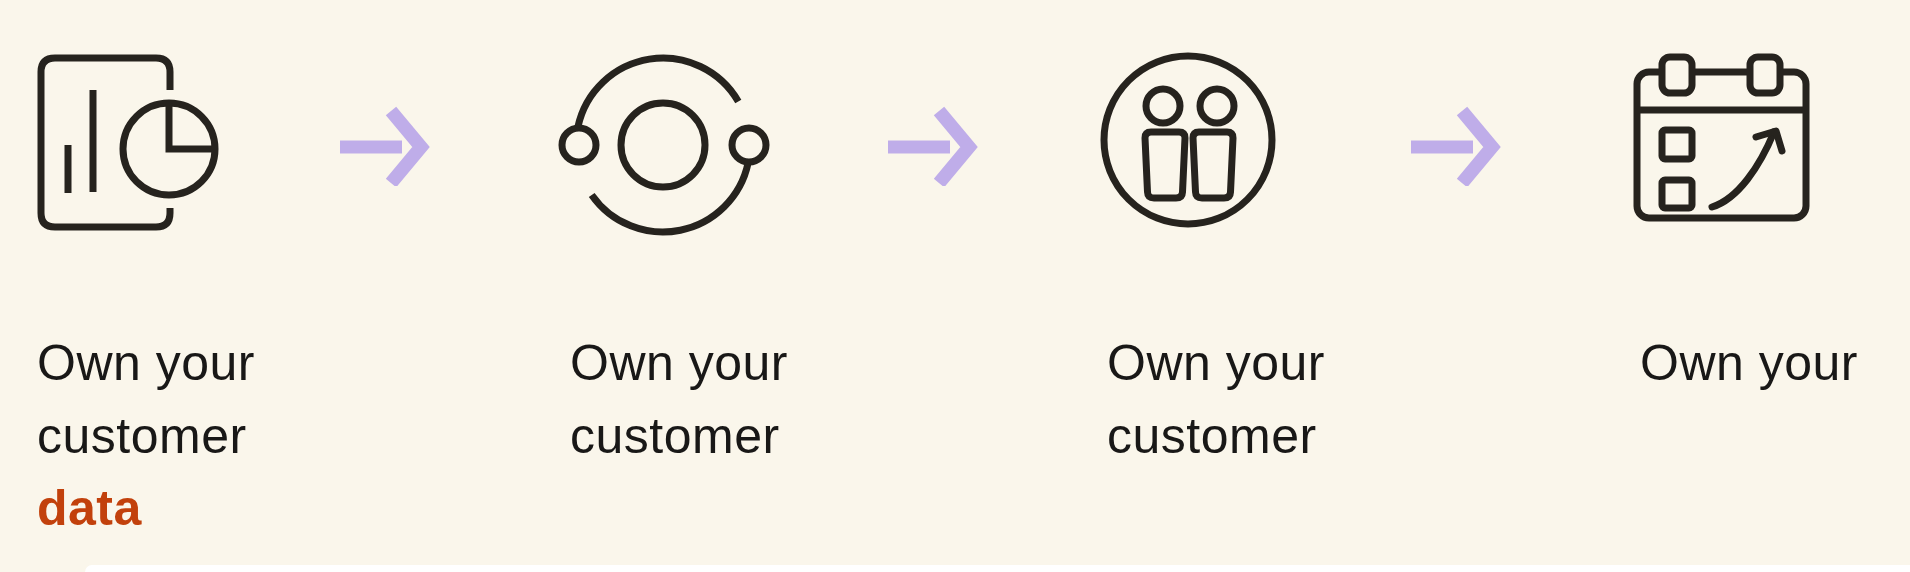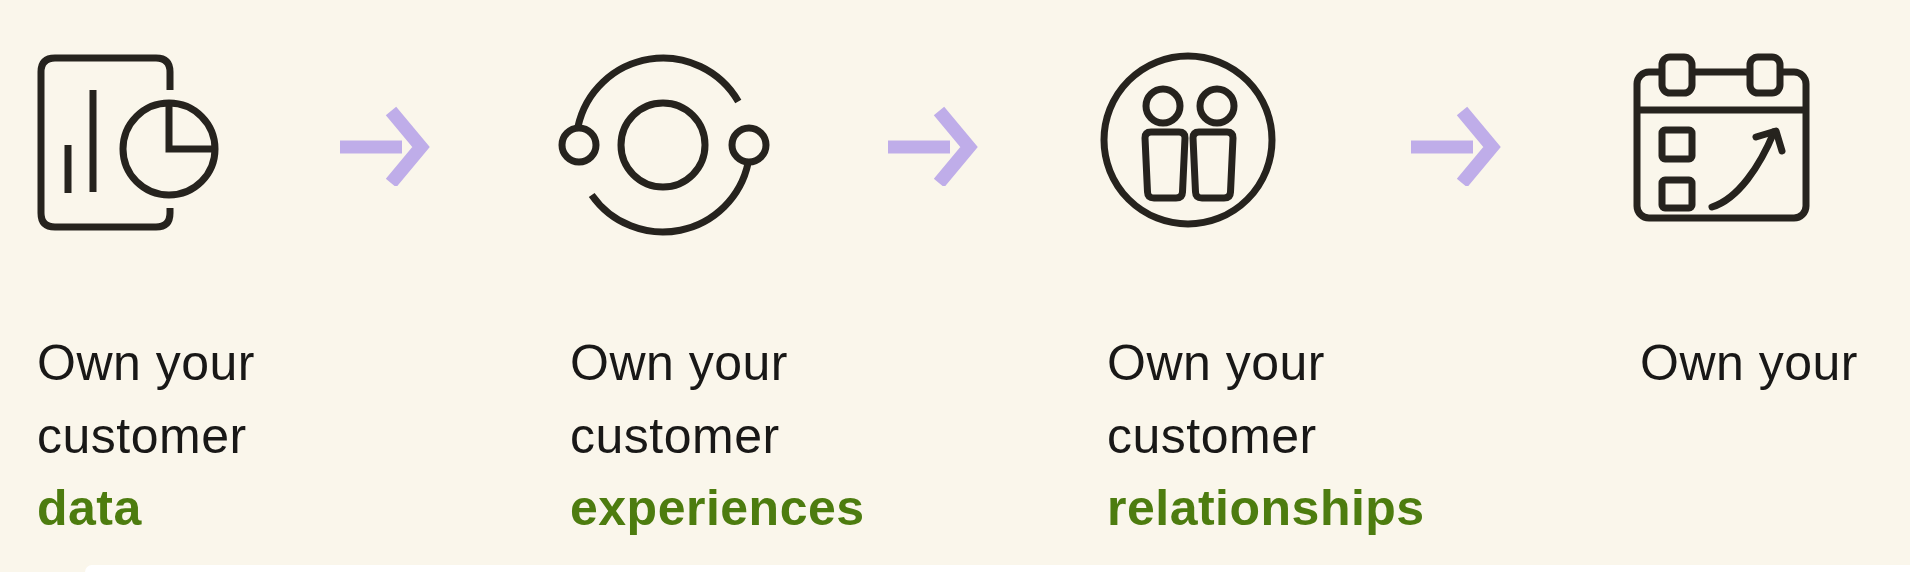--- a/index.html
+++ b/index.html
@@ -30,21 +30,21 @@
     position: absolute;
     top: 327px;
     font-size: 50px;
     line-height: 72.5px;
     letter-spacing: 0.5px;
     color: #191817;
     white-space: nowrap;
   }
   .caption .hl {
     font-weight: 700;
-    color: #4d7c0f;
+    color: #c2410c;
   }
   .arrow-fill { fill: #BFADE9; }
   .arrow-stroke {
     fill: none;
     stroke: #BFADE9;
     stroke-width: 13.5;
     stroke-linecap: butt;
     stroke-linejoin: miter;
     stroke-miterlimit: 12;
   }
@@ -91,21 +91,20 @@
         <circle cx="106" cy="97" r="42"></circle>
         <circle cx="22" cy="97" r="17"></circle>
         <circle cx="192" cy="97" r="17"></circle>
         <path d="M20.9,78.9 A87,87 0 0 1 181.3,53.5"></path>
         <path d="M34.7,146.9 A87,87 0 0 0 191.1,115.1"></path>
       </g>
     </svg>
     <div class="caption" style="left:570px;">
       <div>Own your</div>
       <div>customer</div>
-      <div class="hl">experiences</div>
     </div>
   </div>
 
   <svg class="abs icon-svg" style="left:888px; top:106px;" width="94" height="80" viewBox="0 -2 94 80">
     <rect class="arrow-fill" x="0" y="32.5" width="62" height="13"></rect>
     <path class="arrow-stroke" d="M51,3 L81,39 L51,75"></path>
   </svg>
 
   <div>
     <svg class="abs icon-svg" style="left:1094px; top:46px;" width="188" height="188" viewBox="0 0 188 188">
@@ -113,21 +112,20 @@
         <circle cx="94" cy="94" r="84"></circle>
         <circle cx="69" cy="60" r="17"></circle>
         <circle cx="123" cy="60" r="17"></circle>
         <path d="M57,86 L85,86 Q91,86 91,92 L88.5,146 Q88.3,152 82,152 L60,152 Q53.7,152 53.5,146 L51,92 Q51,86 57,86 Z"></path>
         <path d="M105,86 L133,86 Q139,86 139,92 L136.5,146 Q136.3,152 130,152 L108,152 Q101.7,152 101.5,146 L99,92 Q99,86 105,86 Z"></path>
       </g>
     </svg>
     <div class="caption" style="left:1107px;">
       <div>Own your</div>
       <div>customer</div>
-      <div class="hl">relationships</div>
     </div>
   </div>
 
   <svg class="abs icon-svg" style="left:1411px; top:106px;" width="94" height="80" viewBox="0 -2 94 80">
     <rect class="arrow-fill" x="0" y="32.5" width="62" height="13"></rect>
     <path class="arrow-stroke" d="M51,3 L81,39 L51,75"></path>
   </svg>
 
   <div>
     <svg class="abs icon-svg" style="left:1629px; top:44px;" width="186" height="186" viewBox="0 0 186 186">

